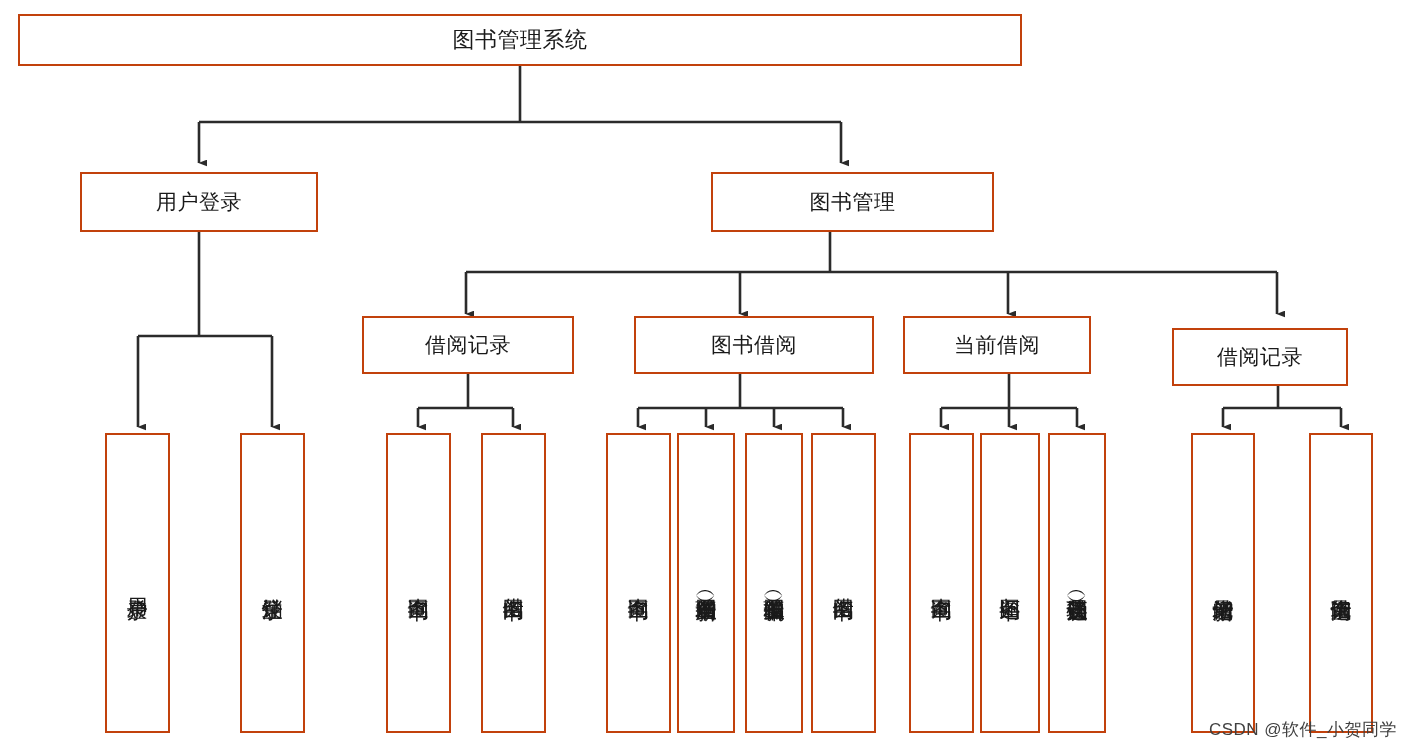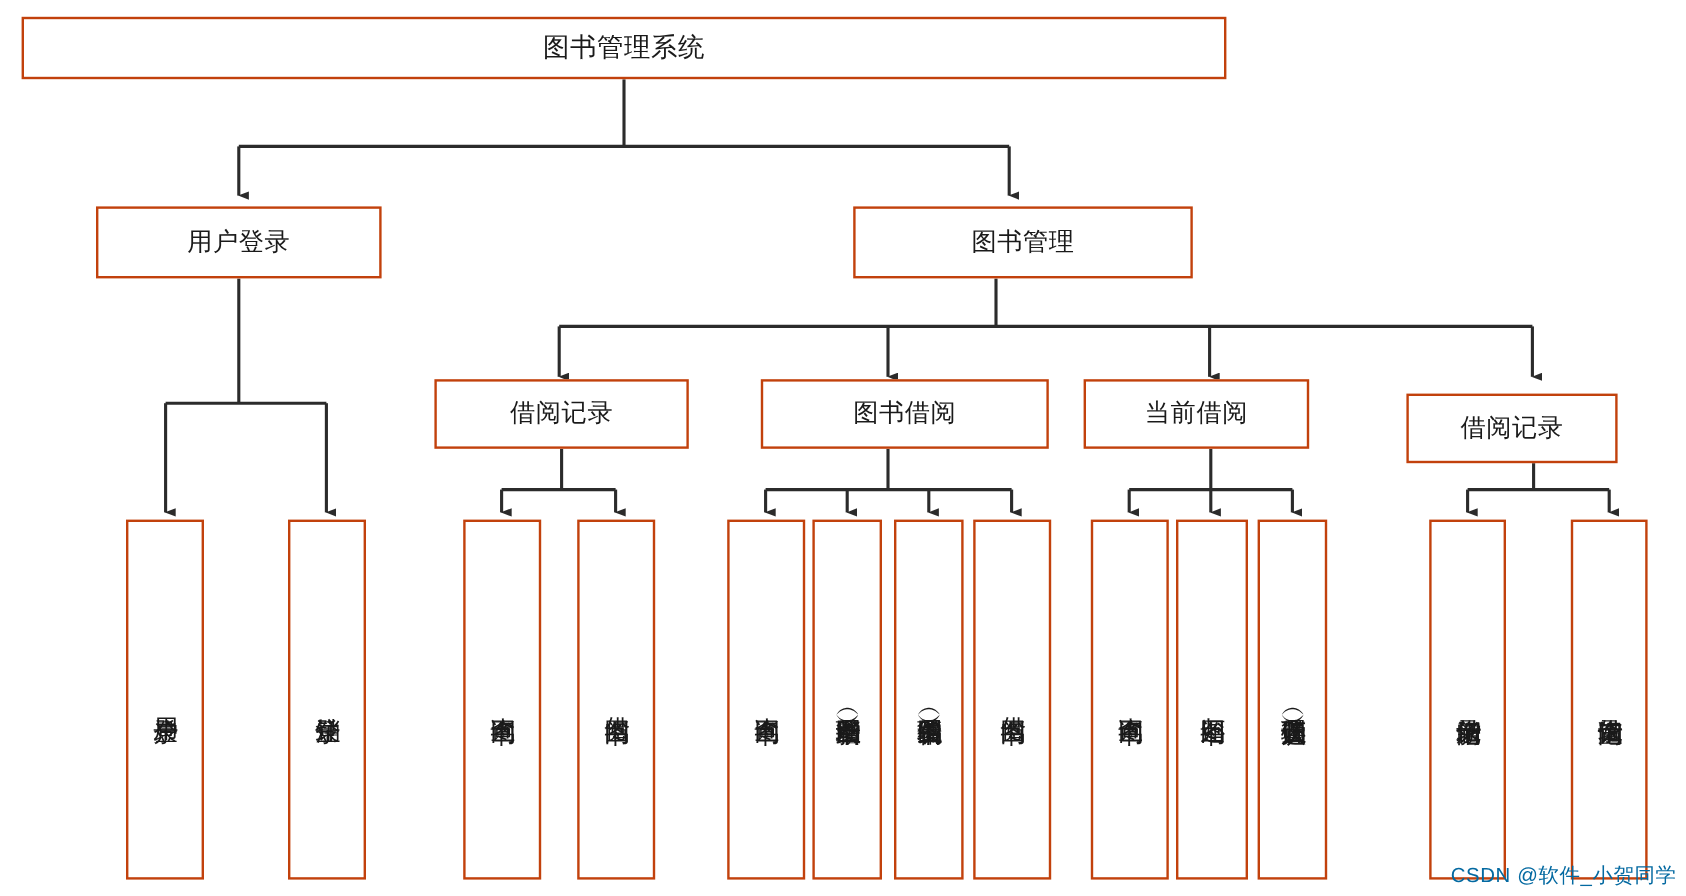--- a/index.html
+++ b/index.html
@@ -62,21 +62,21 @@
   }
   .node-v.tight .node-label {
     letter-spacing: 0px;
     line-height: 1.14;
   }
   #watermark {
     position: absolute;
     right: 8px;
     bottom: 6px;
     font-size: 17px;
-    color: #0369a1;
+    color: #404040;
     letter-spacing: 0.5px;
     z-index: 5;
     white-space: nowrap;
     margin-left: 44px;
   }
 </style>
 </head>
 <body>
 
 <div id="diagram-canvas">

